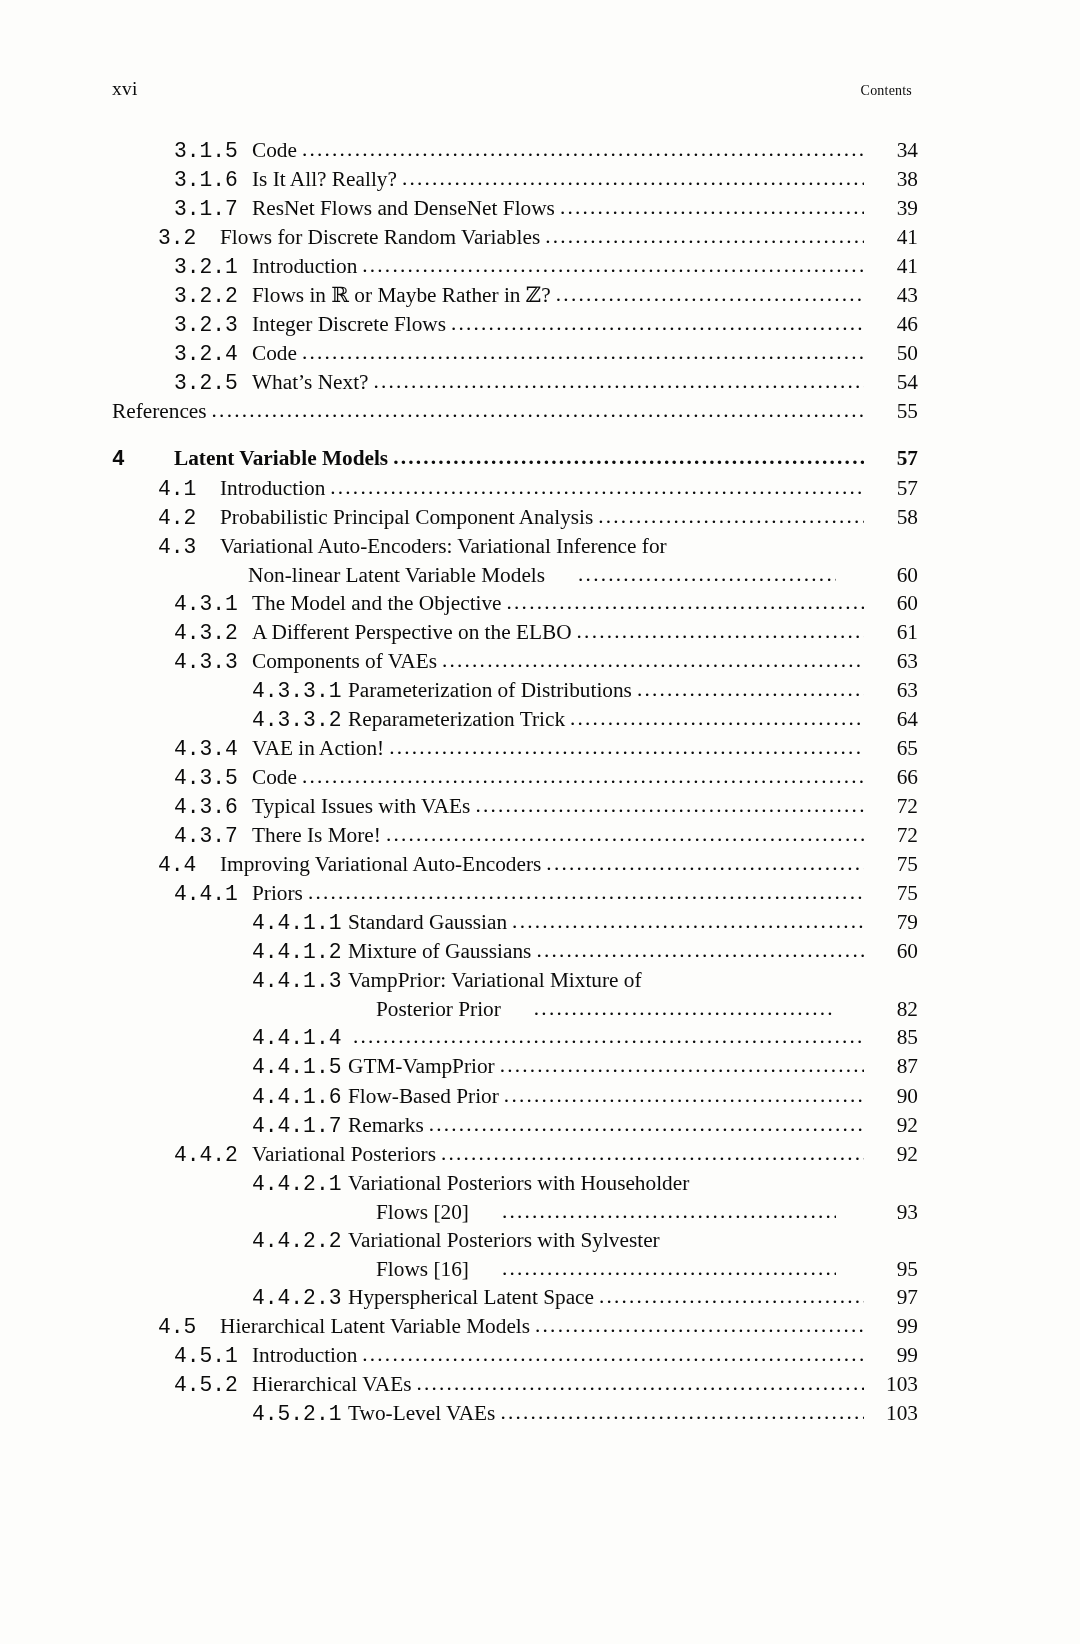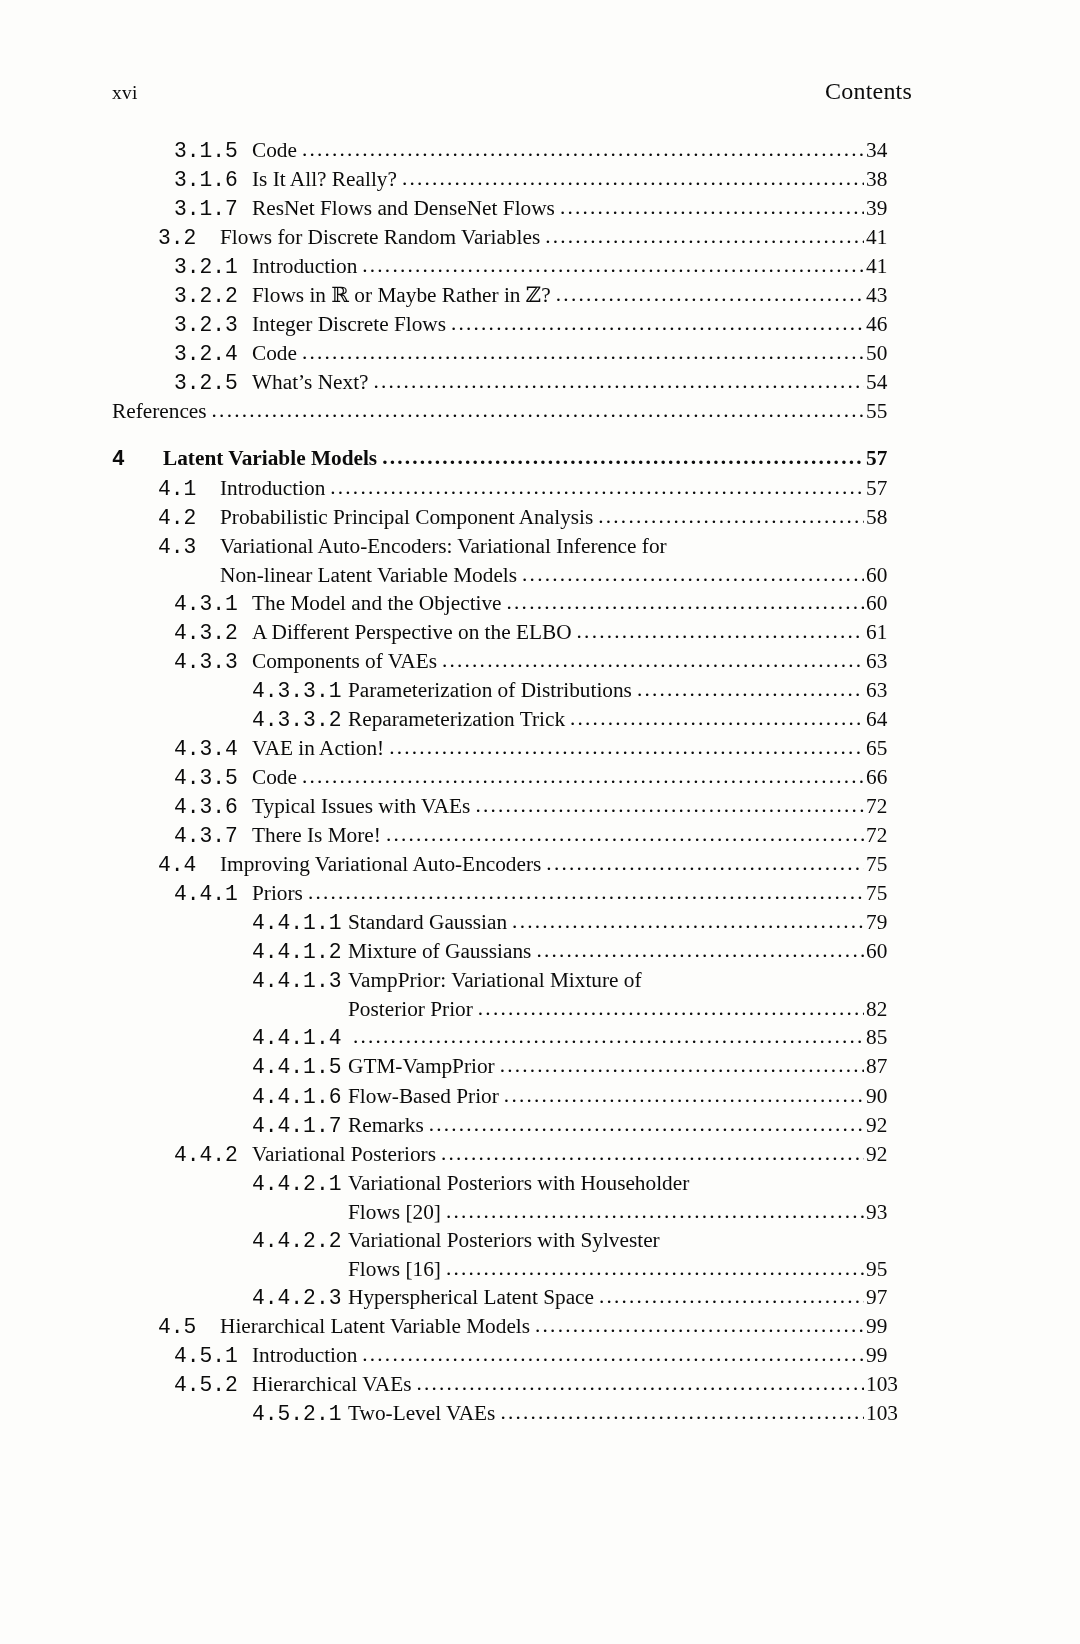--- a/index.html
+++ b/index.html
@@ -32,21 +32,21 @@
     justify-content: space-between;
     align-items: baseline;
     font-size: 19.5px;
     letter-spacing: 0.2px;
   }
   .folio {
     font-size: 19.5px;
     text-align: center;
   }
   .head-title {
-    font-size: 24px;
+    font-size: 14px;
   }
   .toc {
     position: absolute;
     left: 112px;
     top: 136px;
     width: 806px;
   }
   .entry {
     display: flex;
     align-items: baseline;
@@ -60,21 +60,21 @@
   .entry.gap-above {
     margin-top: 19px;
   }
   
   .num {
     flex: 0 0 auto;
     text-align: left;
     font-family: Liberation Mono, monospace;
   }
   .lvl-chap .num { width: 46px; margin-left: 0px; }
-  .lvl-chap .txt { margin-left: 5px; }
+  .lvl-chap .txt { margin-left: 16px; }
 
   .lvl-1 .num { width: 62px; margin-left: 46px; }
   .lvl-2 .num { width: 78px; margin-left: 62px; }
   .lvl-3 .num { width: 96px; margin-left: 140px; }
   .lvl-ref .num { width: 0px; margin-left: 0px; }
 
   .txt {
     flex: 0 0 auto;
   }
   .leader {
@@ -87,31 +87,33 @@
     letter-spacing: 2.2px;
     font-size: 21.3px;
     color: #0b0b0b;
   }
   .leader::after {
     content: "......................................................................................................................";
   }
   .pageno {
     flex: 0 0 auto;
     width: 52px;
+    text-align: right;
     font-size: 21.3px;
   }
   .entry.nodots .leader::after { content: ""; }
   .entry.nodots .leader { margin: 0; }
   
   .cont-line {
     display: flex;
     align-items: baseline;
     font-size: 21.3px;
     line-height: 28.05px;
     white-space: nowrap;
+    gap: 28px;
   }
   .cont-l1 .cont-pad { width: 108px; }
   .cont-l3 .cont-pad { width: 236px; }
   .cont-pad { flex: 0 0 auto; }
 </style>
 </head>
 <body>
 
 <div class="page">
 

